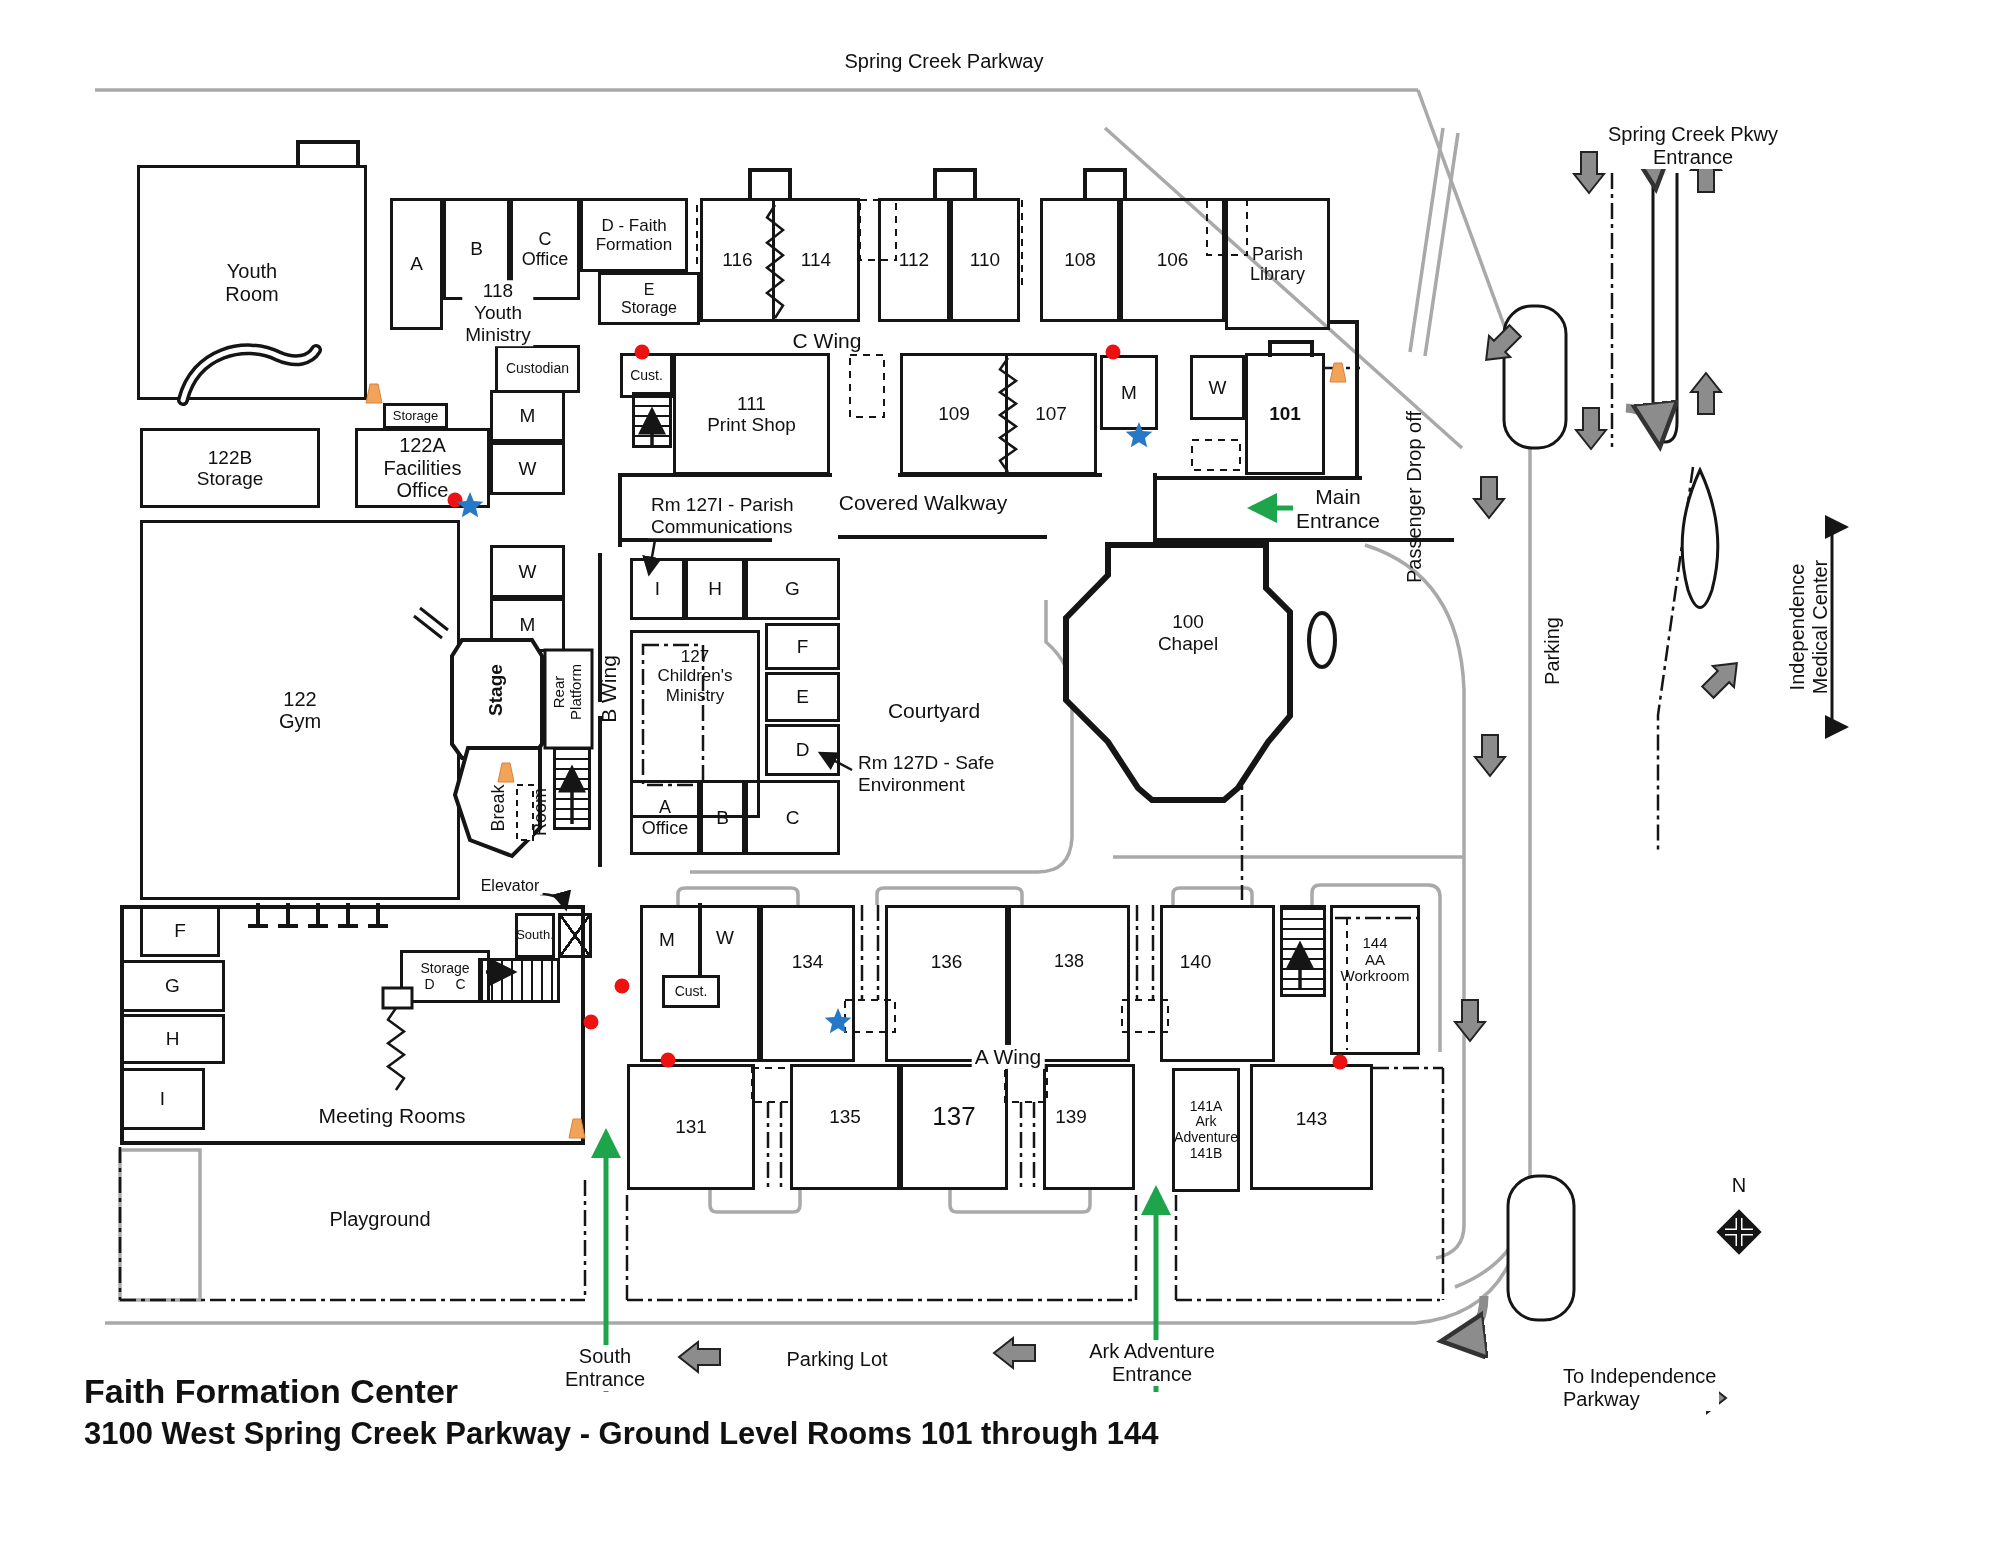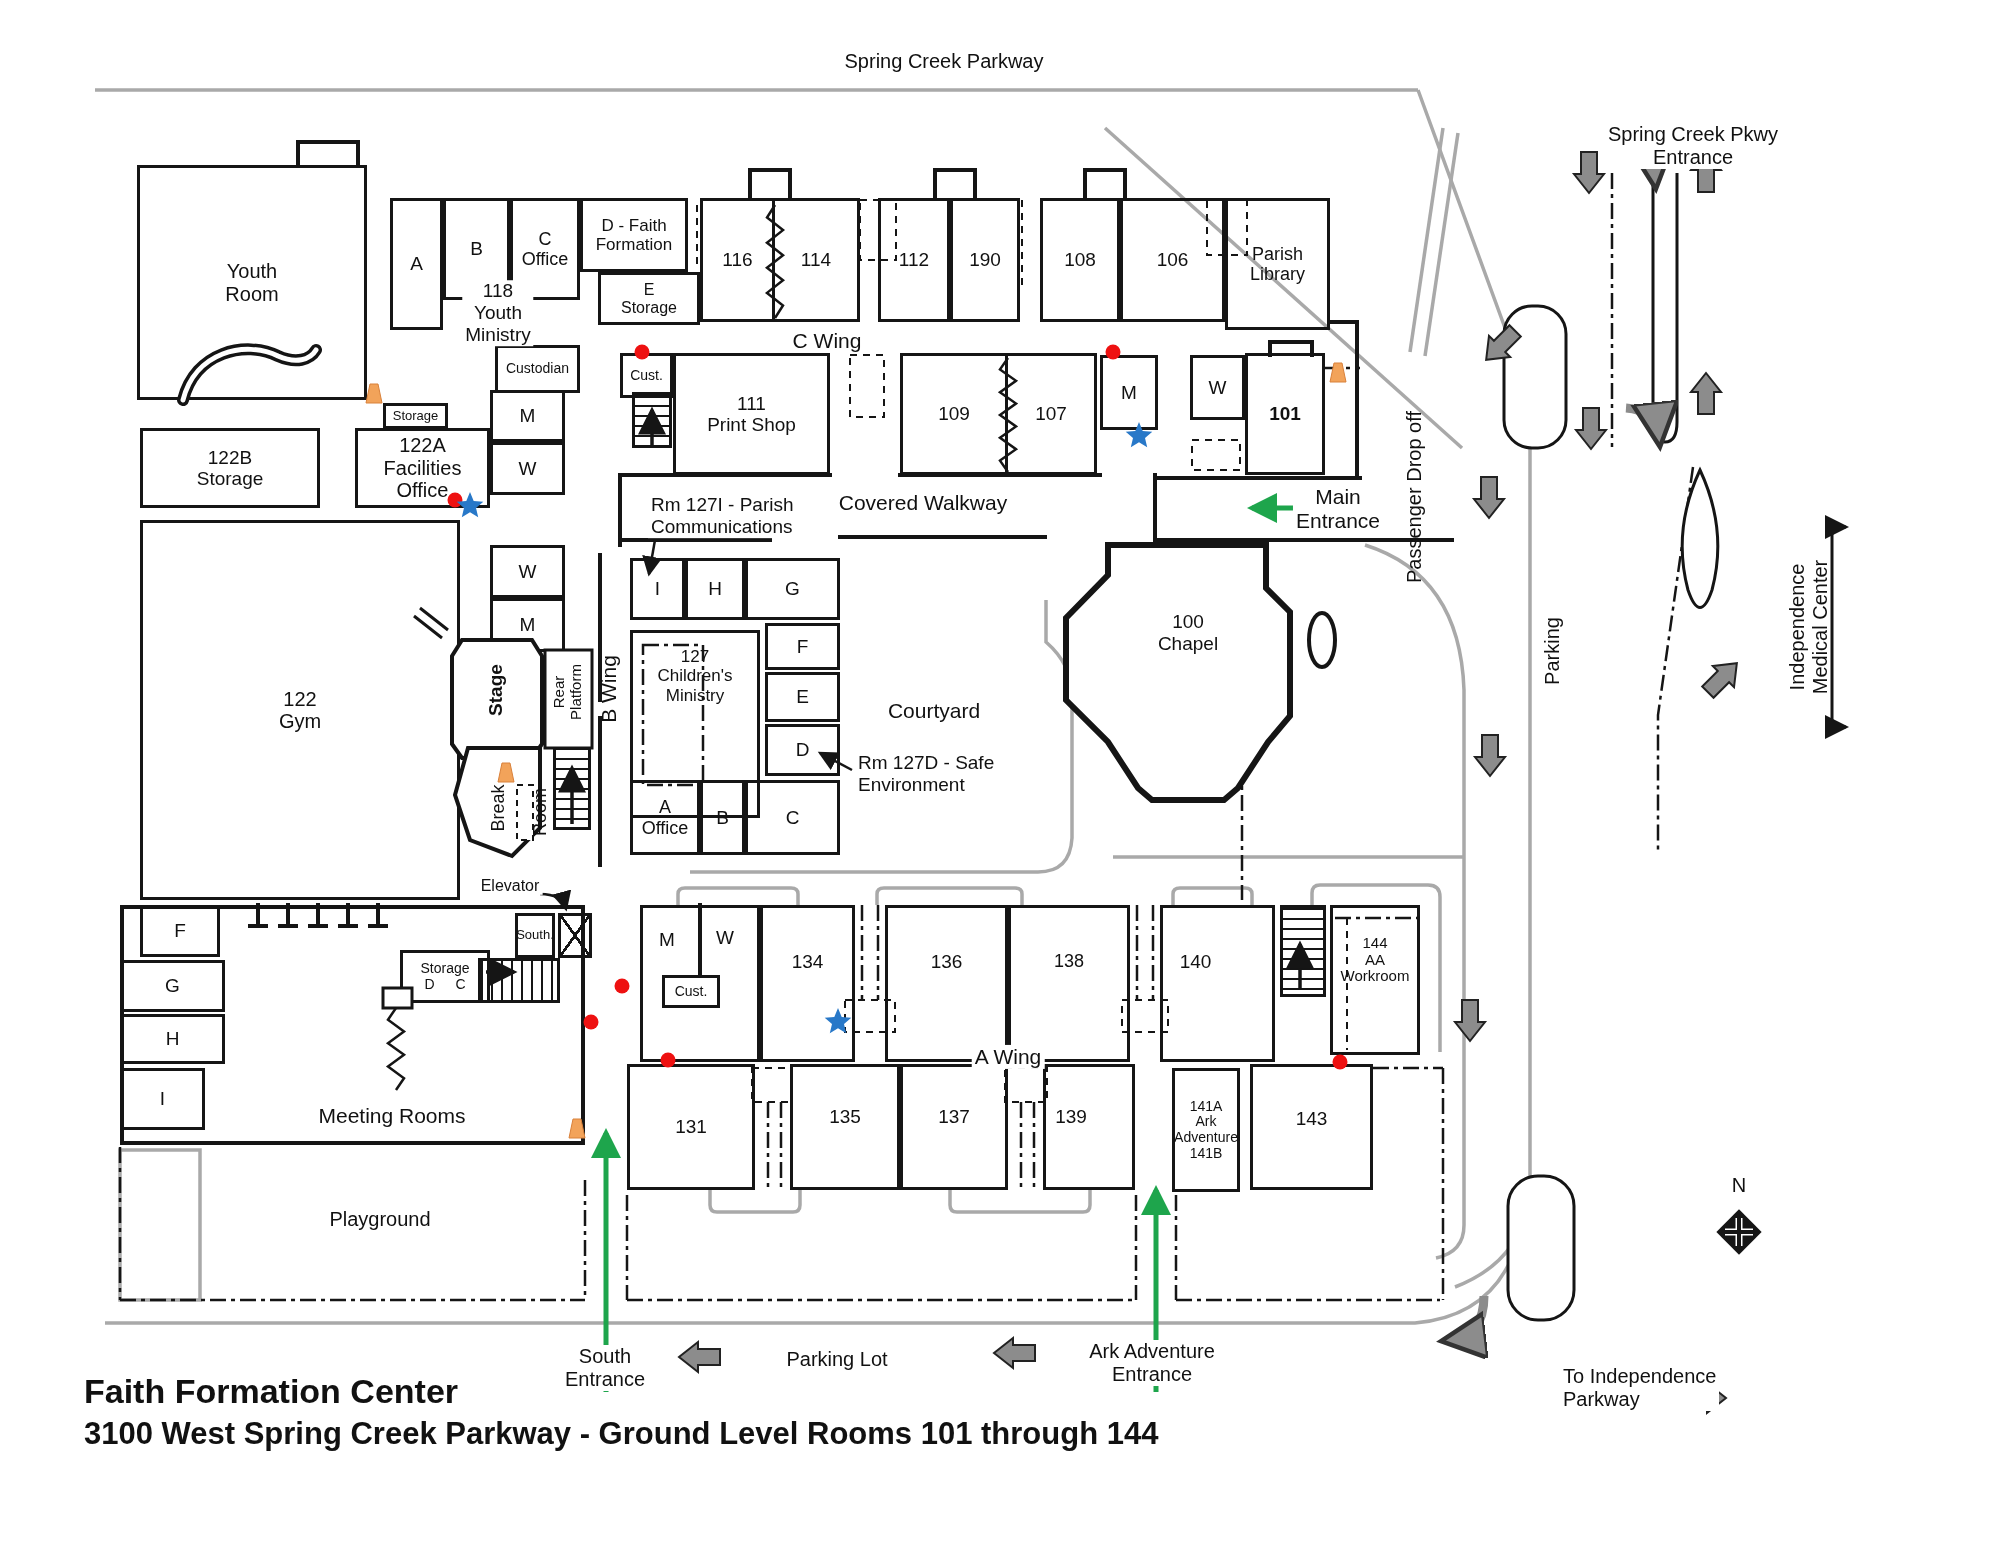--- a/index.html
+++ b/index.html
@@ -266,21 +266,21 @@
     <div class="room" style="left: 700px; top: 198px; width: 75px; height: 124px;">
       <span class="rl" style="font-size: 19px;">116</span>
     </div>
     <div class="room" style="left: 775px; top: 198px; width: 85px; height: 124px; border-left: none;">
       <span class="rl" style="font-size: 19px;">114</span>
     </div>
     <div class="room" style="left: 878px; top: 198px; width: 72px; height: 124px;">
       <span class="rl" style="font-size: 19px;">112</span>
     </div>
     <div class="room" style="left: 950px; top: 198px; width: 70px; height: 124px;">
-      <span class="rl" style="font-size: 19px;">190</span>
+      <span class="rl" style="font-size: 19px;">110</span>
     </div>
     <div class="room" style="left: 1040px; top: 198px; width: 80px; height: 124px;">
       <span class="rl" style="font-size: 19px;">108</span>
     </div>
     <div class="room" style="left: 1120px; top: 198px; width: 105px; height: 124px;">
       <span class="rl" style="font-size: 19px;">106</span>
     </div>
     <div class="room" style="left: 1225px; top: 198px; width: 105px; height: 132px;">
       <span class="rl" style="font-size: 18px;">Parish
 Library</span>
@@ -412,21 +412,21 @@
 AA
 Workroom</span>
     </div>
     <div class="room" style="left: 627px; top: 1064px; width: 128px; height: 126px;">
       <span class="rl" style="font-size: 19px;">131</span>
     </div>
     <div class="room" style="left: 790px; top: 1064px; width: 110px; height: 126px;">
       <span class="rl" style="font-size: 19px; top: -10px;">135</span>
     </div>
     <div class="room" style="left: 900px; top: 1064px; width: 108px; height: 126px;">
-      <span class="rl" style="font-size: 19px; top: -10px;">137</span>
+      <span class="rl" style="font-size: 26px; top: -10px;">137</span>
     </div>
     <div class="room" style="left: 1043px; top: 1064px; width: 92px; height: 126px;">
       <span class="rl" style="font-size: 19px; left: -18px; top: -10px;">139</span>
     </div>
     <div class="room" style="left: 1172px; top: 1068px; width: 68px; height: 124px;">
       <span class="rl" style="font-size: 14px;">141A
 Ark
 Adventure
 141B</span>
     </div>

